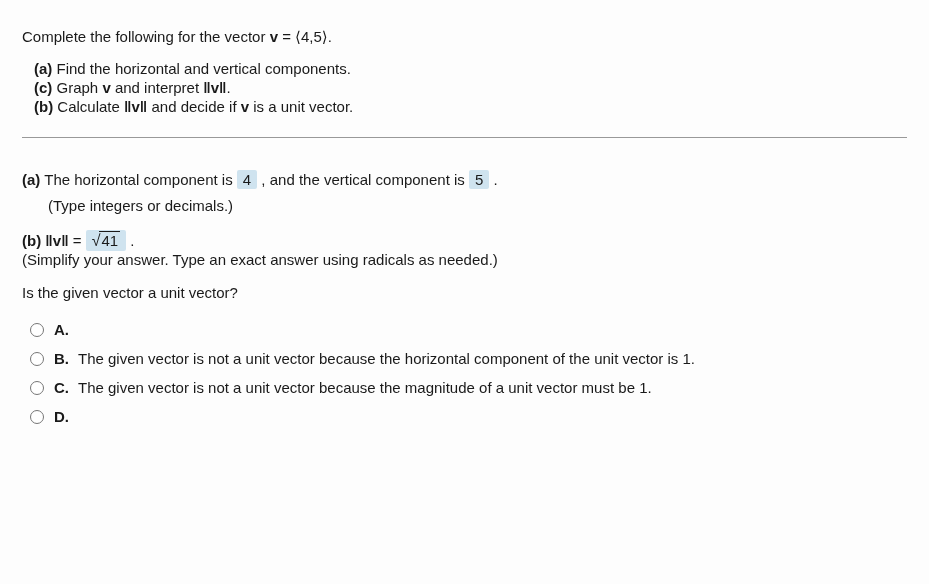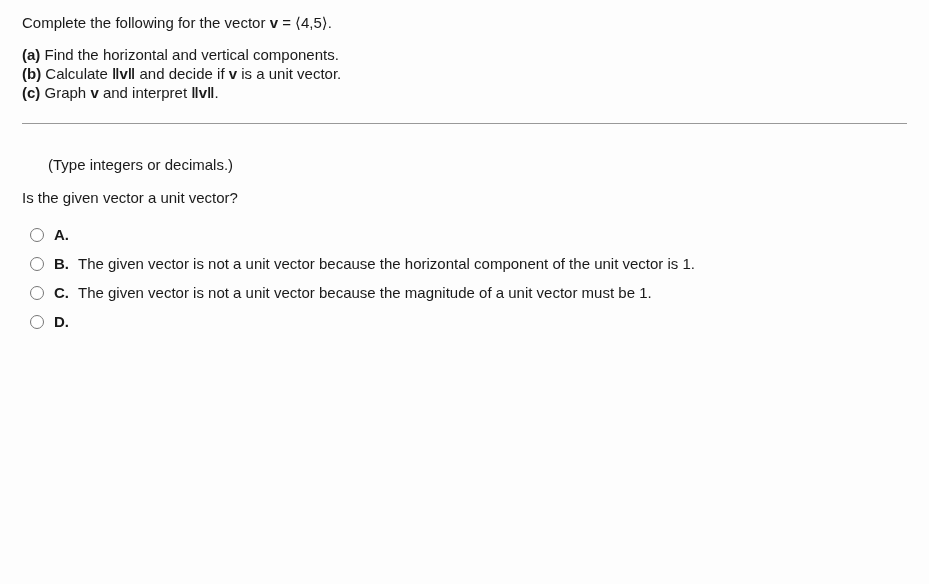--- a/index.html
+++ b/index.html
@@ -7,26 +7,26 @@
     font-family: Arial, Helvetica, sans-serif;
     font-size: 15px;
     color: #1a1a1a;
     background: #f5f5f5;
     width: 929px;
     height: 584px;
     overflow: hidden;
   }
   .page {
     background: #fdfdfd;
-    padding: 14px 22px;
+    padding: 28px 22px;
     height: 100%;
     position: relative;
   }
   .intro { margin-bottom: 14px; }
-  .parts { margin-bottom: 18px; }
+  .parts { margin-bottom: 18px; margin-left: 12px; }
   .parts p { margin-bottom: 2px; }
   hr.divider {
     border: none;
     border-top: 1px solid #999;
     margin: 22px 0 32px 0;
   }
   .section { margin-bottom: 16px; }
   .hint { margin-left: 26px; margin-top: 8px; }
   .filled {
     background: #cfe3ef;
@@ -70,33 +70,45 @@
 
   <p class="intro">
     <span>Complete the following for the vector </span><b>v</b><span> = </span><span>⟨4,5⟩</span><span>.</span>
   </p>
 
   <div class="parts">
     <p>
       <b>(a)</b><span> Find the horizontal and vertical components.</span>
     </p>
     <p>
-      <b>(b)</b><span> Calculate </span><b>‖v‖</b><span> and decide if </span><b>v</b><span> is a unit vector.</span>
+      <b>(c)</b><span> Graph </span><b>v</b><span> and interpret </span><b>‖v‖</b><span>.</span>
     </p>
     <p>
-      <b>(c)</b><span> Graph </span><b>v</b><span> and interpret </span><b>‖v‖</b><span>.</span>
+      <b>(b)</b><span> Calculate </span><b>‖v‖</b><span> and decide if </span><b>v</b><span> is a unit vector.</span>
     </p>
   </div>
 
   <hr class="divider">
 
   <div class="section">
+    <p>
+      <b>(a)</b><span> The horizontal component is </span><span class="filled">4</span><span> , and the vertical component is </span><span class="filled">5</span><span> .</span>
+    </p>
     <p class="hint">(Type integers or decimals.)</p>
   </div>
 
+  <div class="section">
+    <p>
+      <b>(b)</b><b> ‖v‖</b><span> = </span><span class="filled"><span class="sqrt-box">
+            <span class="sqrt-sym">√</span>
+            <span class="sqrt-val">41</span>
+          </span></span><span> .</span>
+    </p>
+    <p>(Simplify your answer. Type an exact answer using radicals as needed.)</p>
+  </div>
 
   <p class="question">Is the given vector a unit vector?</p>
 
   <div class="choices">
     <label class="choice">
       <input type="radio" name="uv" style="">
       <span class="letter">A.</span>
     </label>
     <label class="choice">
       <input type="radio" name="uv" style="">

